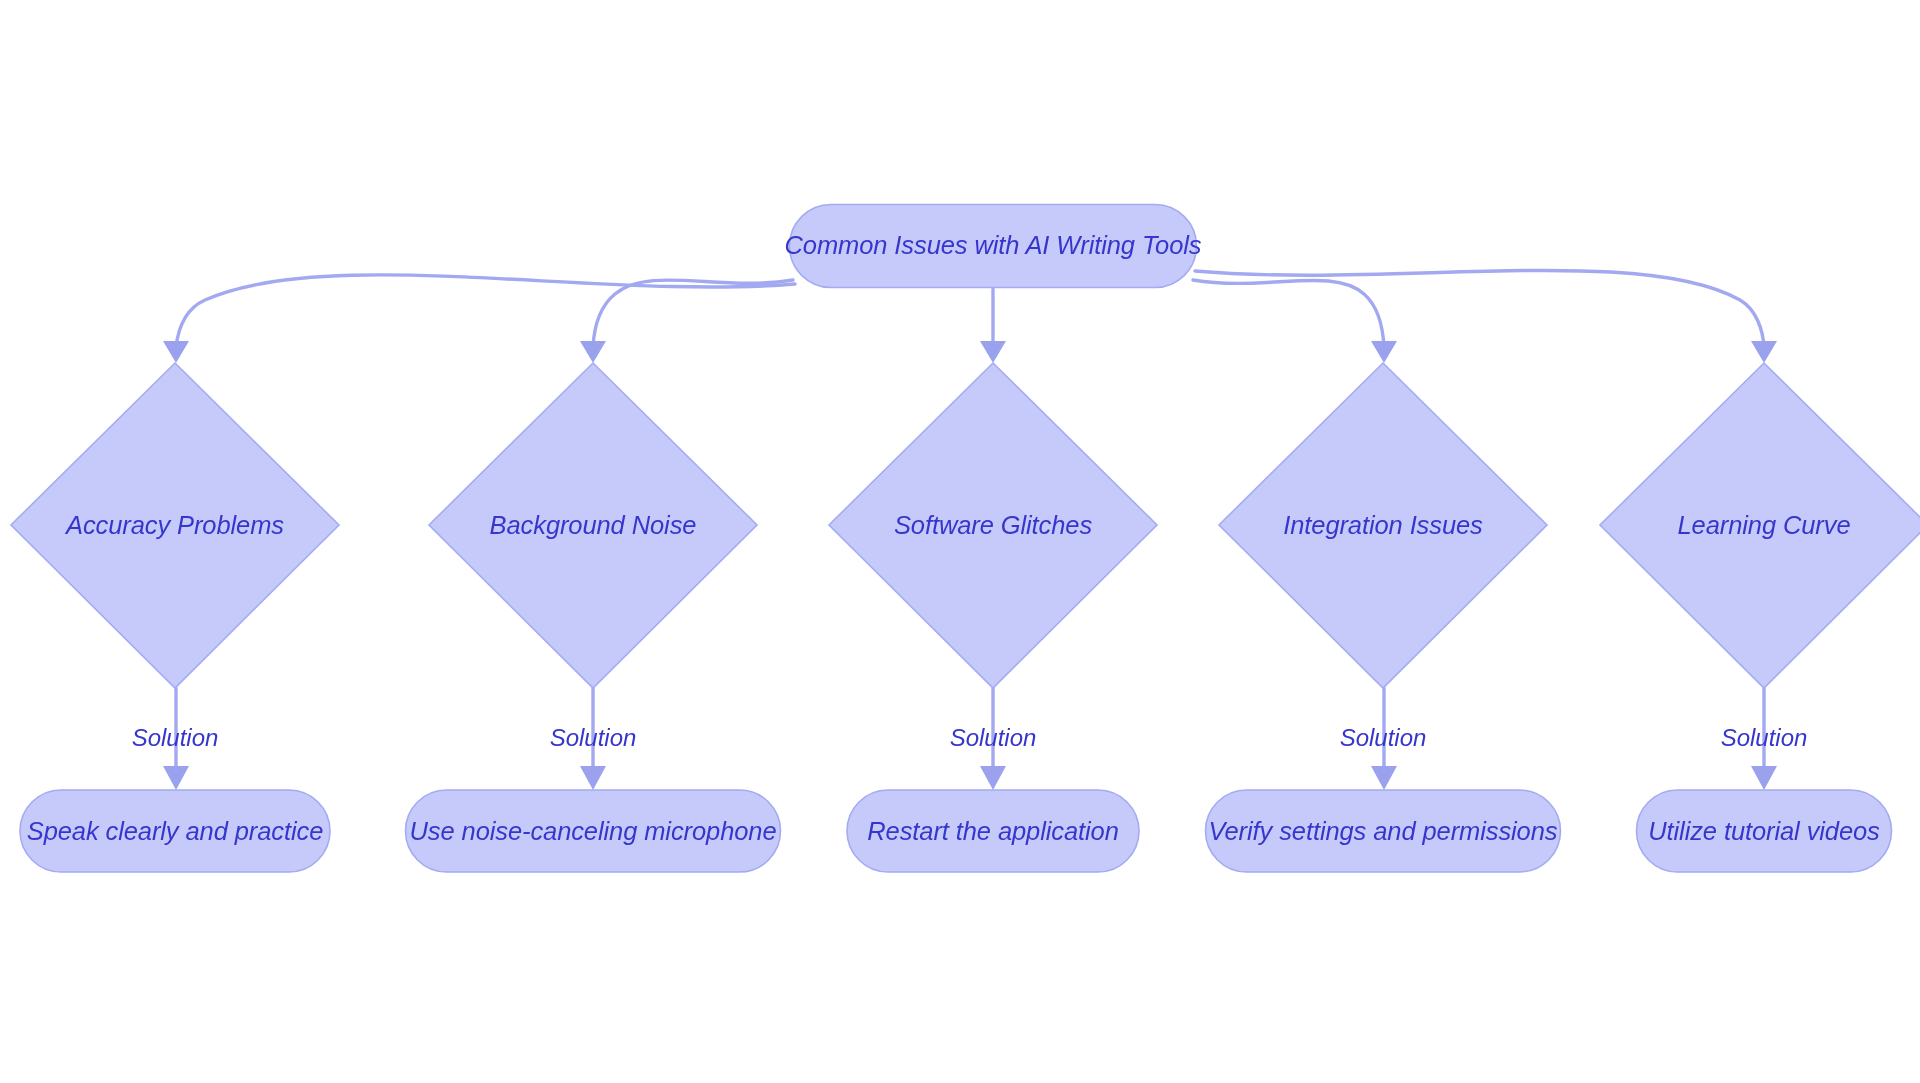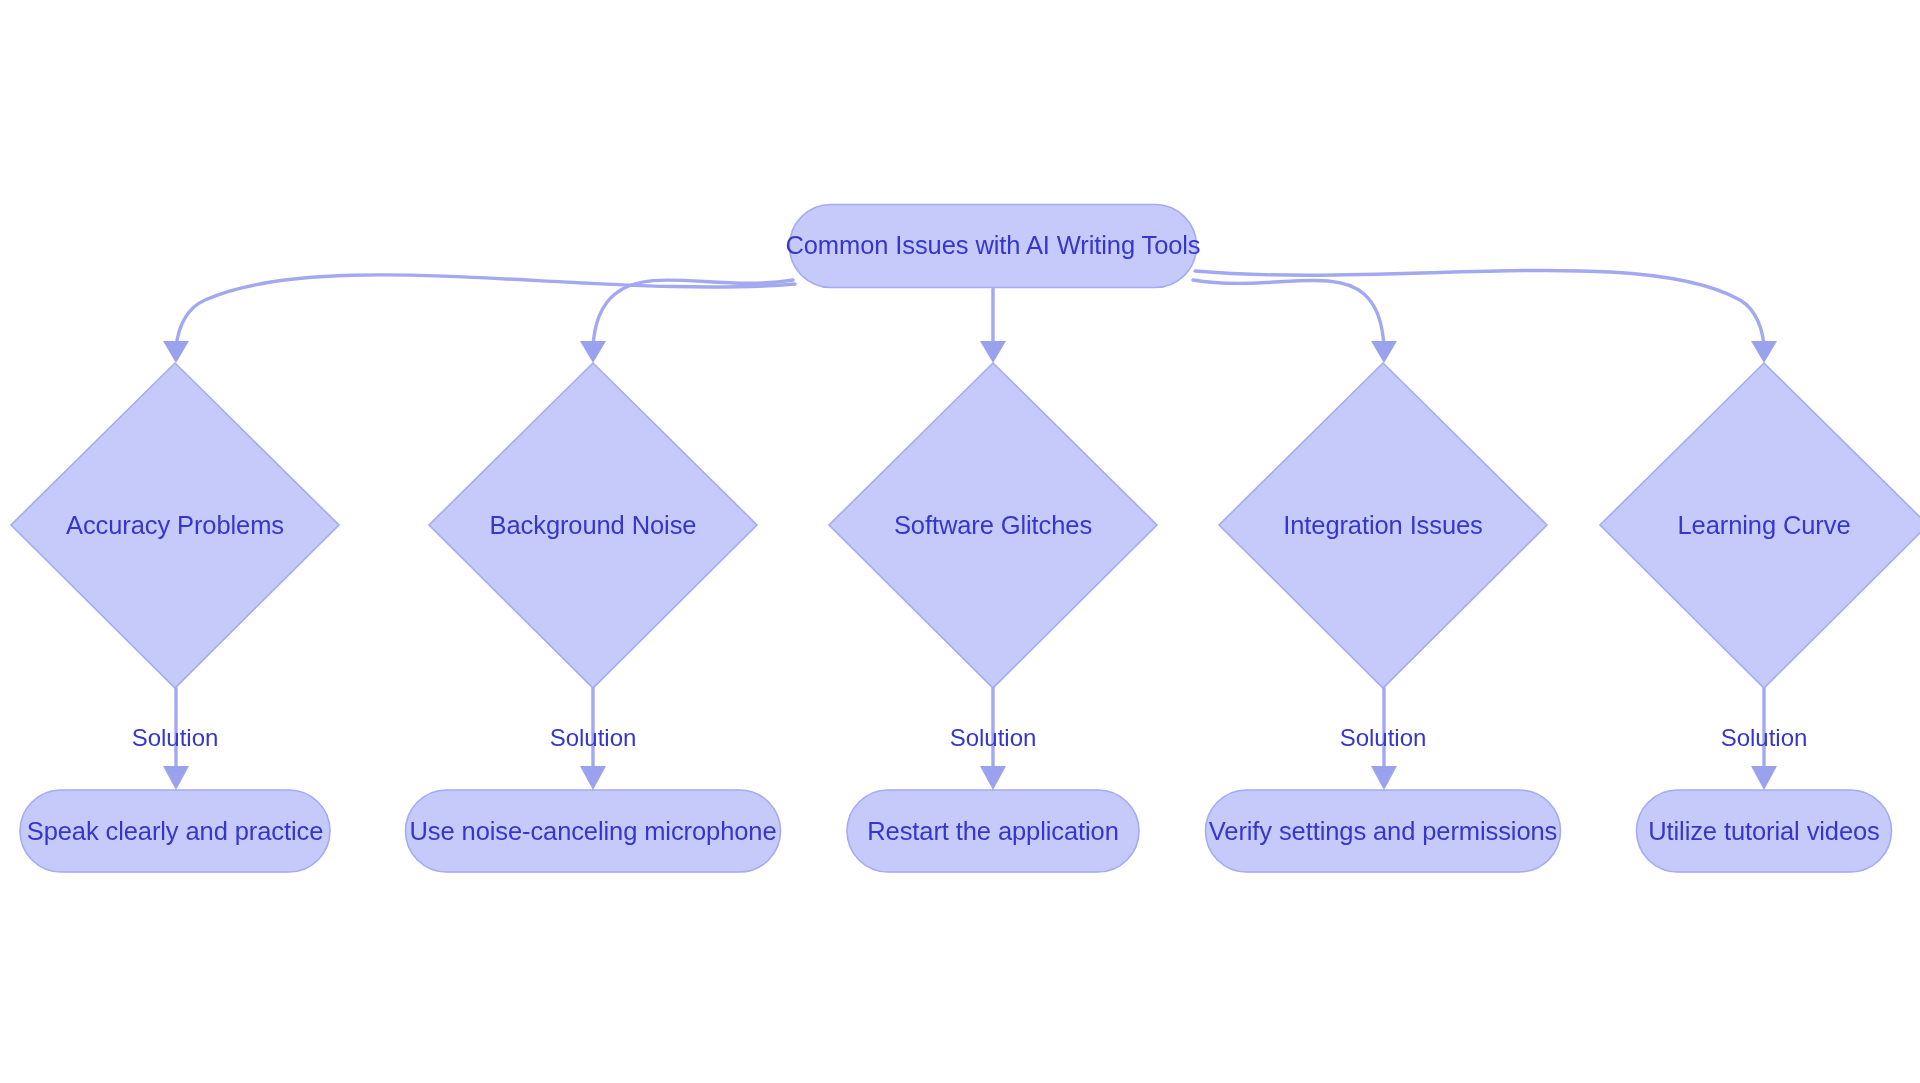--- a/index.html
+++ b/index.html
@@ -11,20 +11,21 @@
     width: 1920px;
     height: 1083px;
     overflow: hidden;
     font-family: "Liberation Sans", sans-serif;
   }
   #diagram-root {
     position: relative;
     width: 1920px;
     height: 1083px;
     background: #ffffff;
+    font-style: italic;
   }
   svg#flowchart {
     display: block;
     width: 1920px;
     height: 1083px;
   }
   .node-shape {
     fill: #c6cafa;
     stroke: #a3abf2;
     stroke-width: 1.6;

